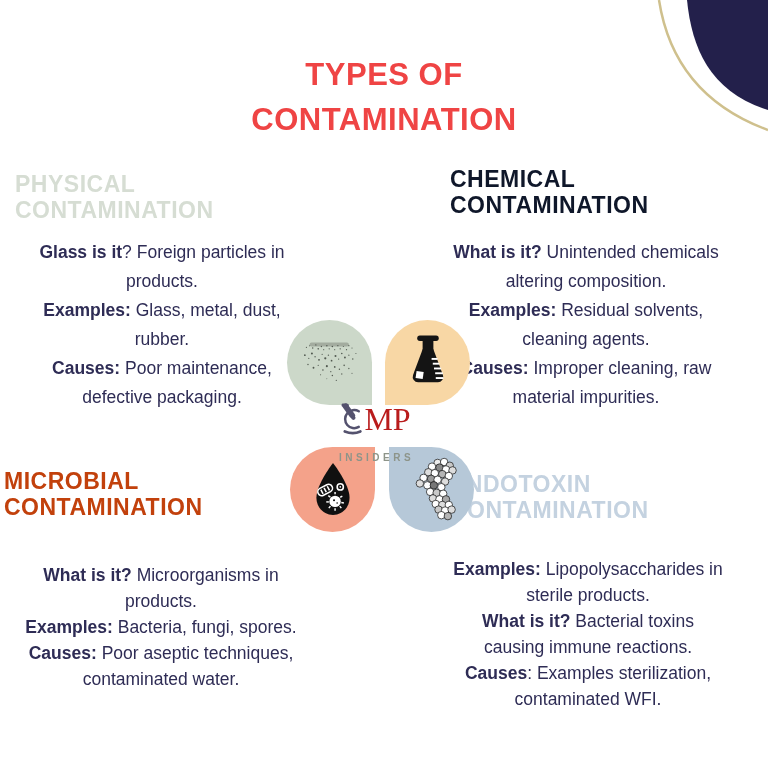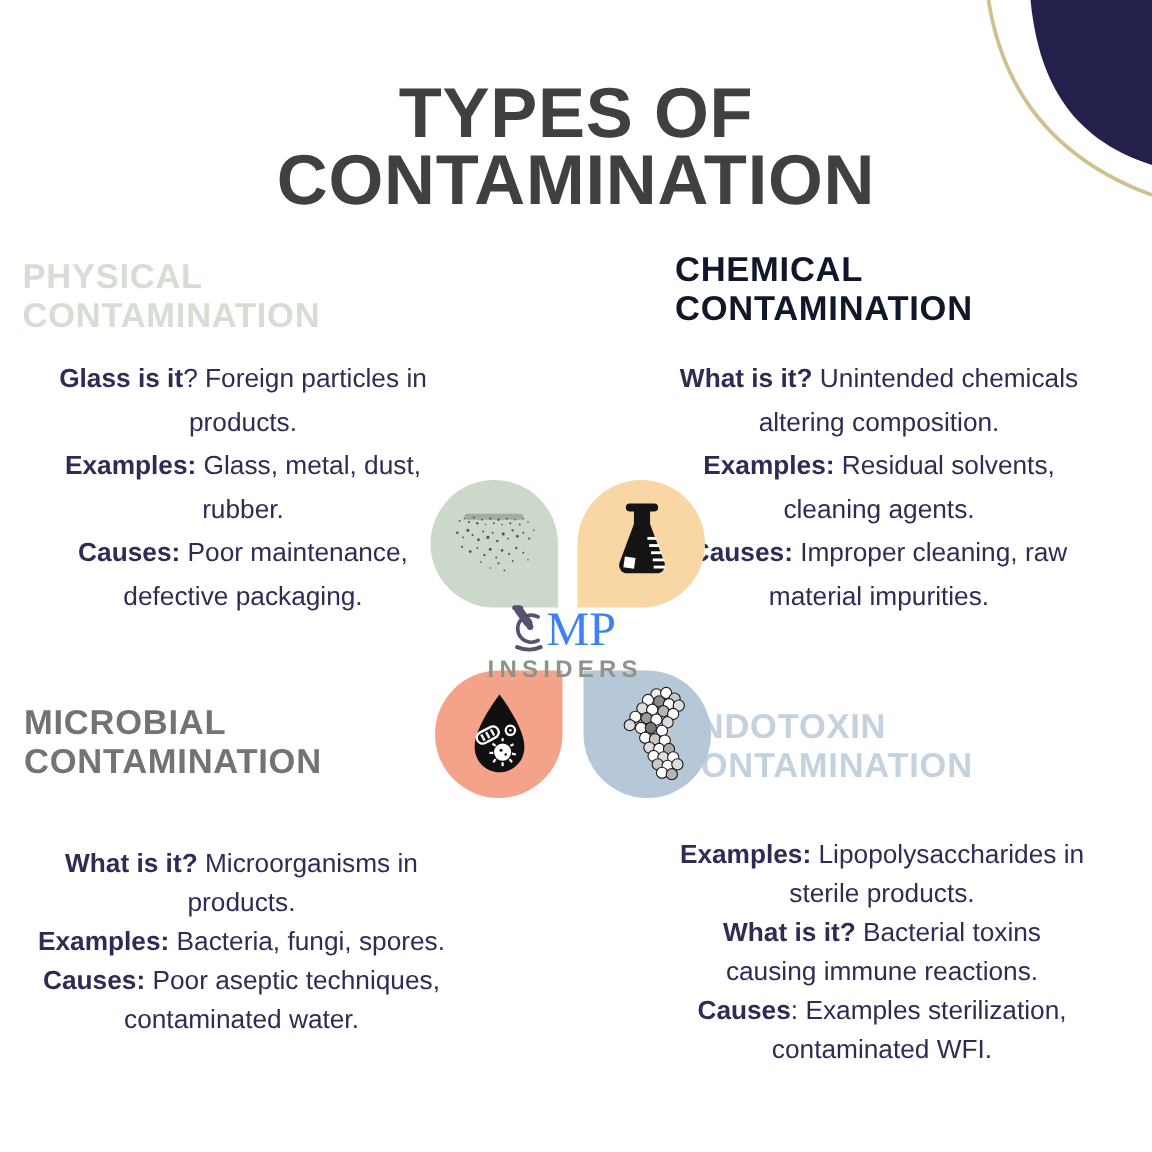--- a/index.html
+++ b/index.html
@@ -5,27 +5,27 @@
   html,body{margin:0;padding:0;}
   body{width:768px;height:768px;background:#ffffff;position:relative;overflow:hidden;
        font-family:"Liberation Sans",sans-serif;}
   .canvas{position:absolute;inset:0;width:768px;height:768px;background:#fff;}
 
   
   .corner{position:absolute;top:0;right:0;width:150px;height:175px;}
 
   
   .title{position:absolute;top:14px;left:0;right:0;text-align:center;
-         font-weight:700;font-size:47px;line-height:45px;color:#404040;letter-spacing:.5px;margin-top:38px;}
+         font-weight:700;font-size:31px;line-height:45px;color:#ef4444;letter-spacing:.5px;margin-top:38px;}
 
   
   .qh{position:absolute;font-weight:700;font-size:23px;line-height:26px;letter-spacing:.5px;}
   .qh-physical {left:15px; top:171px;width:290px;color:#d6ddd3;}
   .qh-chemical {left:450px;top:166px;width:300px;color:#0f172a;}
-  .qh-microbial{left:16px; top:468px;width:290px;color:#737373;}
+  .qh-microbial{left:4px; top:468px;width:290px;color:#c2410c;}
   .qh-endotoxin{left:450px;top:471px;width:300px;color:#c4d2e0;}
 
   
   .qb{position:absolute;text-align:center;font-size:17.5px;line-height:29px;color:#2e2c55;}
   .qb p{margin:0;}
   .qb b{font-weight:700;}
   .qb-physical {left:28px; top:238px;width:268px;}
   .qb-chemical {left:448px;top:238px;width:276px;}
   .qb-microbial{left:12px; top:562px;width:298px;line-height:26px;}
   .qb-endotoxin{left:452px;top:556px;width:272px;line-height:26px;}
@@ -33,22 +33,22 @@
   
   .shape{position:absolute;width:85px;height:85px;display:flex;align-items:center;justify-content:center;}
   .shape-green {left:287px;top:320px;background:#ccd8c9;border-radius:50% 50% 0 50%;}
   .shape-orange{left:385px;top:320px;background:#f8d7a5;border-radius:50% 50% 50% 0;}
   .shape-salmon{left:290px;top:447px;background:#f4a28a;border-radius:50% 0 50% 50%;}
   .shape-blue  {left:389px;top:447px;background:#b6c8d8;border-radius:0 50% 50% 50%;}
 
   
   .logo{position:absolute;left:322px;top:403px;width:106px;text-align:center;}
   .logo-row{display:flex;align-items:flex-start;justify-content:center;}
-  .logo-mp{font-family:"Liberation Serif",serif;font-size:32px;line-height:32px;color:#3b82f6;margin-left:-3px;}
-  .logo-sub{font-size:16px;font-weight:600;letter-spacing:3.5px;color:#8d9489;margin-top:2px;padding-left:3px;}
+  .logo-mp{font-family:"Liberation Serif",serif;font-size:32px;line-height:32px;color:#b91c1c;margin-left:-3px;}
+  .logo-sub{font-size:10px;font-weight:600;letter-spacing:3.5px;color:#8d9489;margin-top:16px;padding-left:3px;}
 </style>
 </head>
 <body>
 
 <div class="canvas">
 
   <svg class="corner" viewBox="0 0 150 175">
     <path d="M69,0 C74,50 93,92 150,110 L150,0 Z" fill="#23204b"></path>
     <path d="M41,0 C50,58 82,105 150,130" fill="none" stroke="#cfc08d" stroke-width="2.5"></path>
   </svg>

